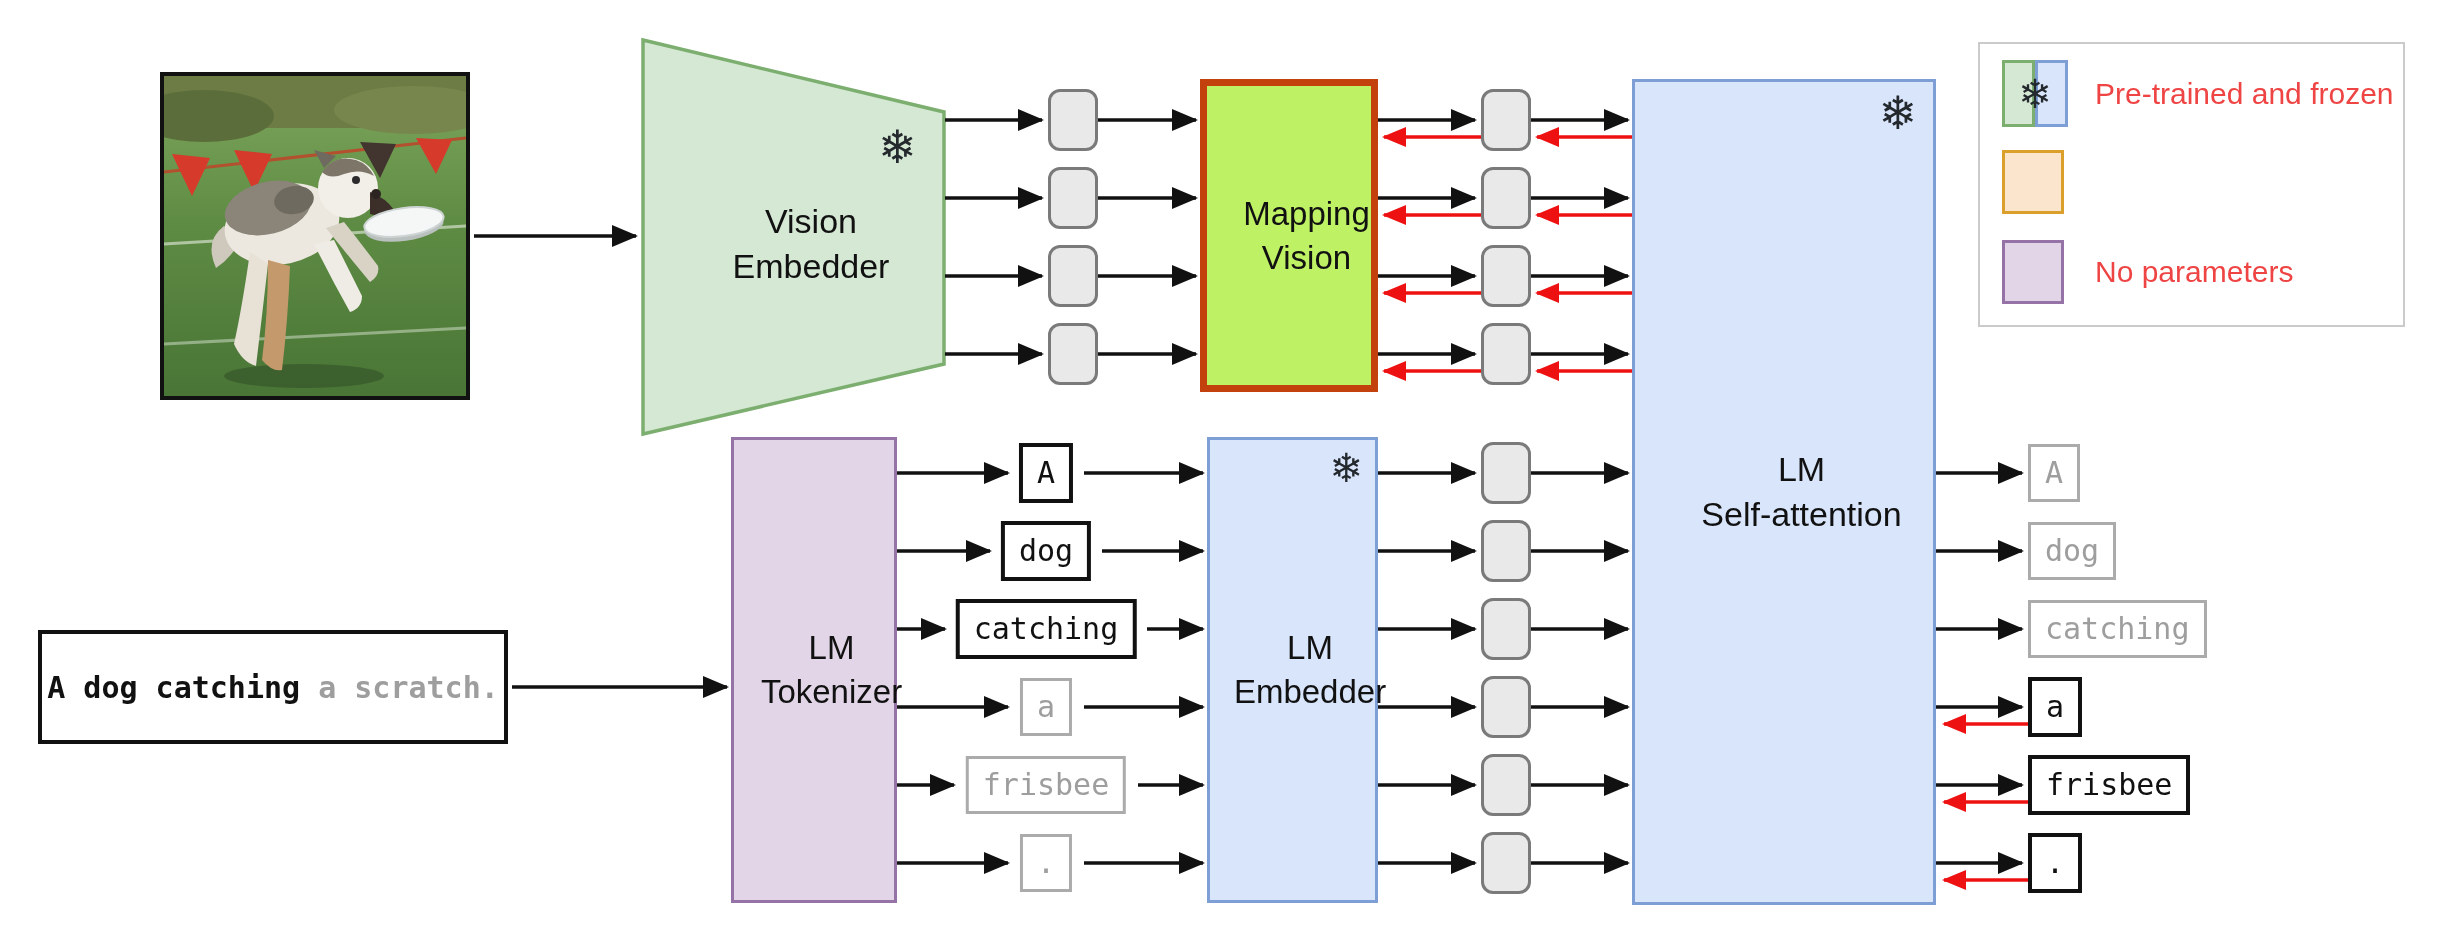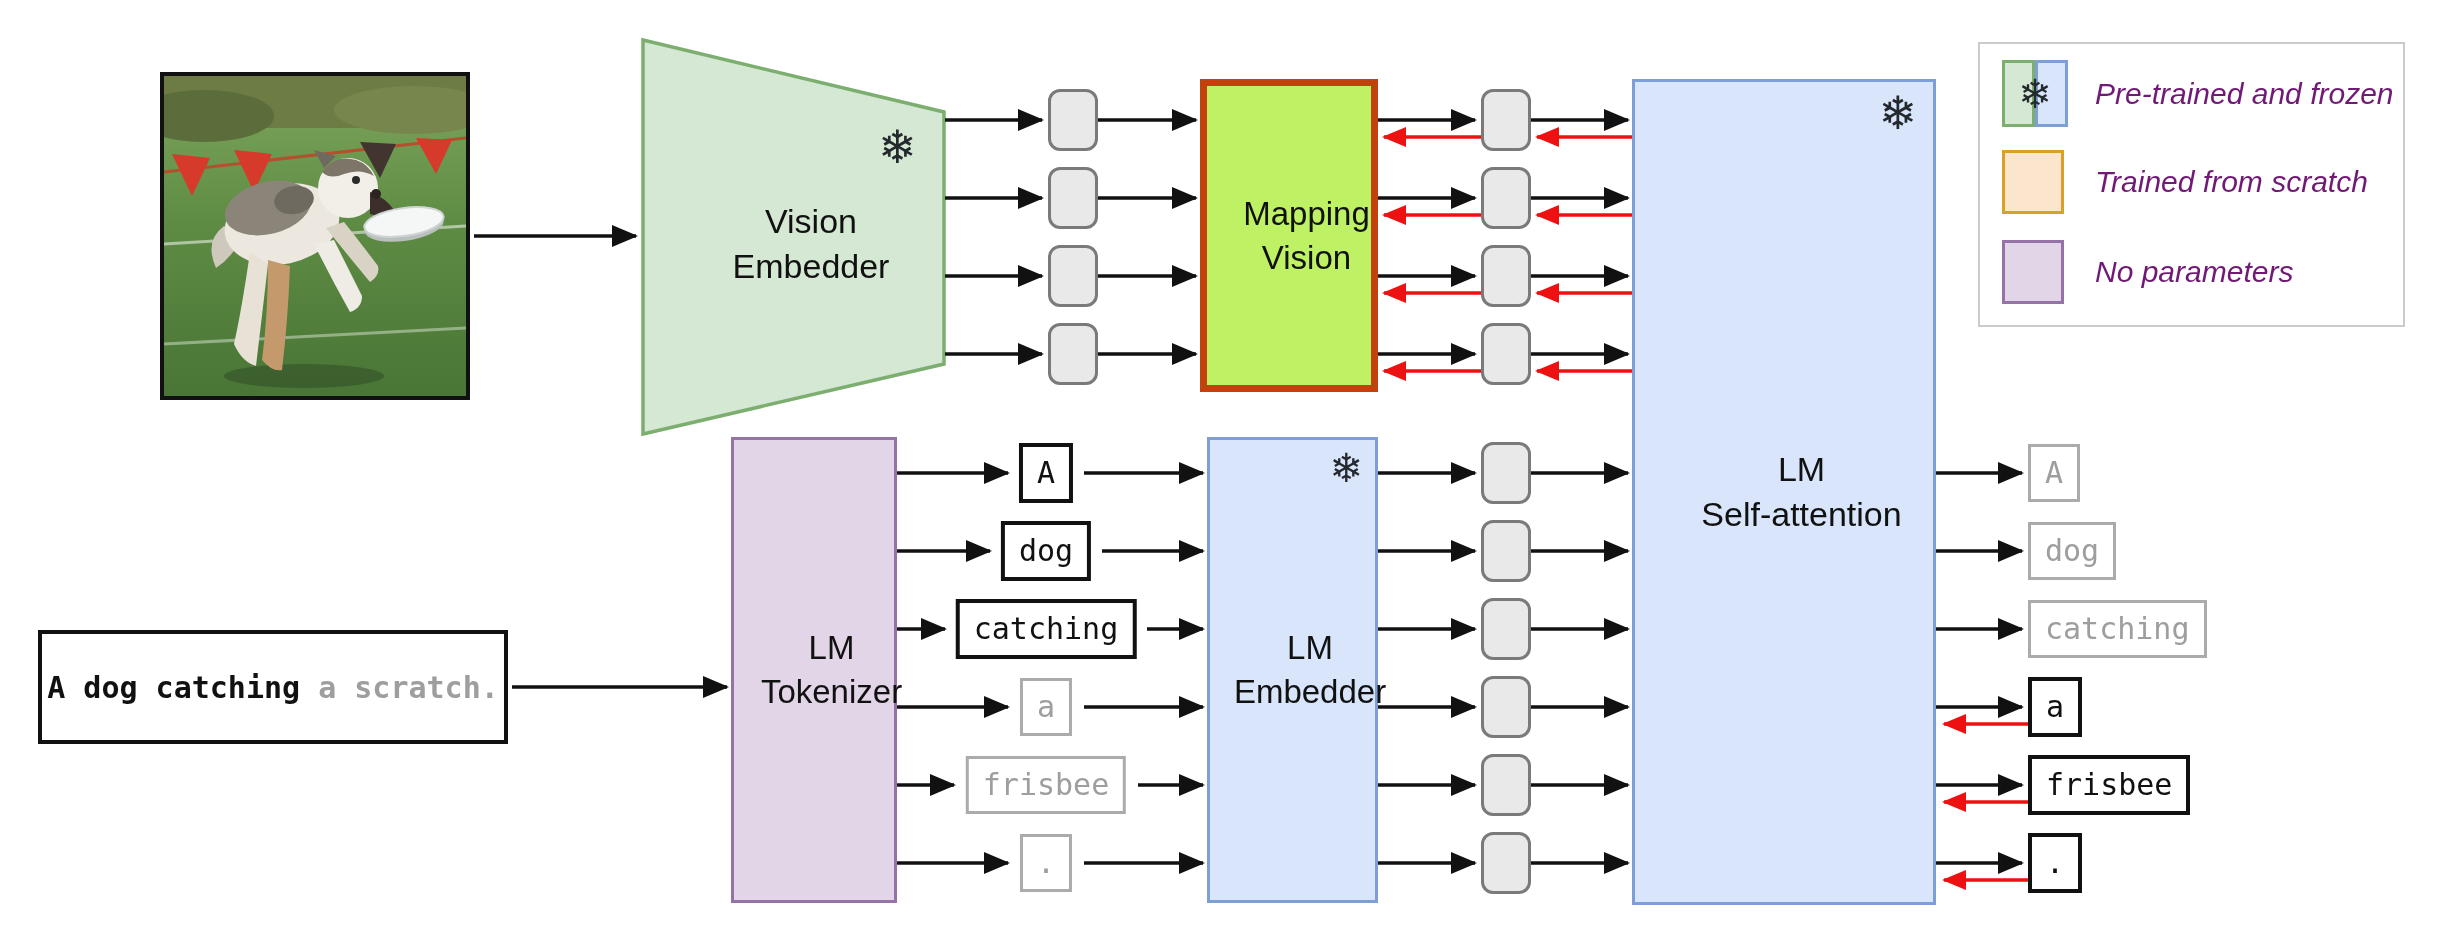--- a/index.html
+++ b/index.html
@@ -54,23 +54,22 @@
   .sent-prompt{color:#111; white-space:pre;}
   .sent-gen{color:#9E9E9E; white-space:pre;}
 
   .photo{border:4px solid #111; background:#4e7d3a; overflow:hidden;}
 
   .legend{
     background:#fff; border:2px solid #CBCBCB; z-index:2;
   }
   .legend-row{position:absolute; left:0; width:100%;}
   .legend-label{
-    position:absolute; left:115px; font-size:30px; color:#701a75; white-space:nowrap;
+    position:absolute; left:115px; font-size:30px; color:#ef4444; white-space:nowrap;
     transform:translateY(-50%);
-    font-style:italic;
   }
   .swatch{position:absolute; left:22px; box-sizing:border-box;}
   .swatch-orange{width:62px; height:64px; background:#FCE5CD; border:3px solid #DBA02C;}
   .swatch-purple{width:62px; height:64px; background:#E1D5E7; border:3px solid #9673A6;}
   .swatch-frozen{width:66px; height:67px; display:flex;}
   .swatch-frozen .half-green{width:50%; height:100%; background:#D5E8D4; border:3px solid #7CAF6F; box-sizing:border-box;}
   .swatch-frozen .half-blue {width:50%; height:100%; background:#D8E5FA; border:3px solid #7E9FD6; box-sizing:border-box;}
   .swatch-frozen .snow{left:50%; top:50%; transform:translate(-50%,-50%); font-size:40px;}
 </style>
 </head>
@@ -214,21 +213,20 @@
     <div class="legend-row" style="top:0; height:95px;">
       <div class="swatch swatch-frozen" style="top:16px;">
         <div class="half-green"></div>
         <div class="half-blue"></div>
         <div class="snow">❄</div>
       </div>
       <div class="legend-label" style="top:50px;">Pre-trained and frozen</div>
     </div>
     <div class="legend-row" style="top:90px; height:95px;">
       <div class="swatch swatch-orange" style="top:16px;"></div>
-      <div class="legend-label" style="top:48px;">Trained from scratch</div>
     </div>
     <div class="legend-row" style="top:180px; height:95px;">
       <div class="swatch swatch-purple" style="top:16px;"></div>
       <div class="legend-label" style="top:48px;">No parameters</div>
     </div>
   </div>
 
   <svg id="arrow-layer" class="layer" width="2444" height="936" viewBox="0 0 2444 936">
     <defs>
       <marker id="mB" markerWidth="26" markerHeight="22" refX="24" refY="11" orient="auto" markerUnits="userSpaceOnUse">

